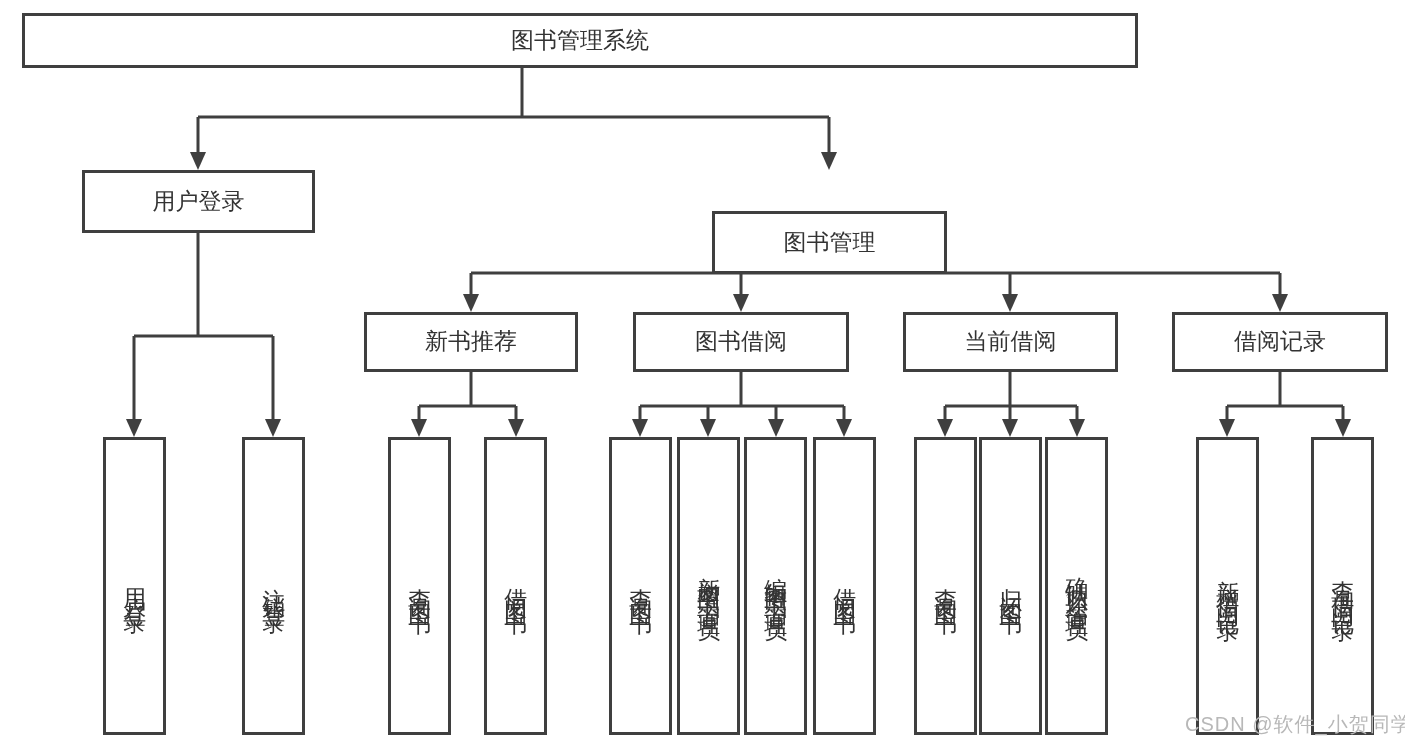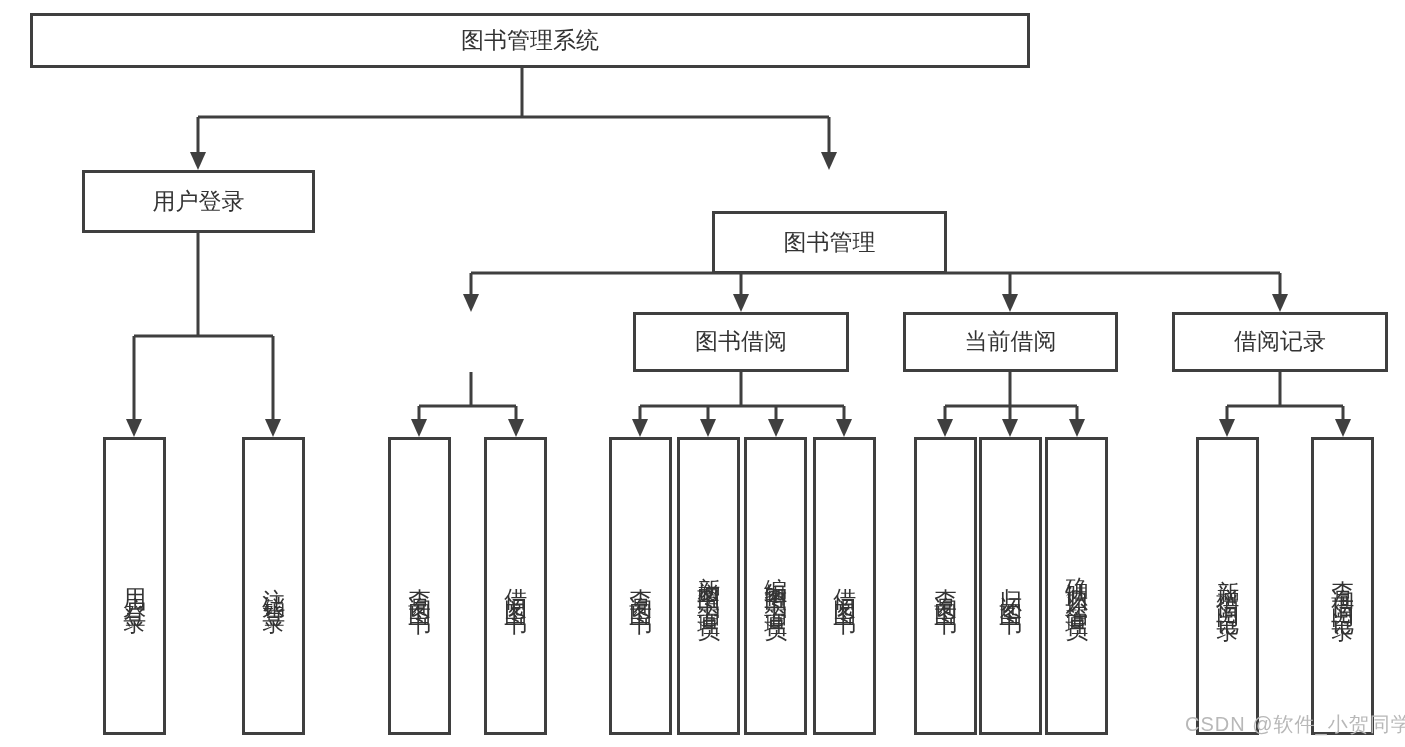--- a/index.html
+++ b/index.html
@@ -88,25 +88,26 @@
       <polygon points="768,419 784,419 776,437"></polygon>
       <polygon points="836,419 852,419 844,437"></polygon>
       <polygon points="937,419 953,419 945,437"></polygon>
       <polygon points="1002,419 1018,419 1010,437"></polygon>
       <polygon points="1069,419 1085,419 1077,437"></polygon>
       <polygon points="1219,419 1235,419 1227,437"></polygon>
       <polygon points="1335,419 1351,419 1343,437"></polygon>
     </g>
   </svg>
 
-  <div class="box" style="left:30px; top:13px; width:1000px; height:55px;">图书管理系统</div>
+  <div class="box" style="left:22px; top:13px; width:1116px; height:55px;">图书管理系统</div>
 
   <div class="box" style="left:82px; top:170px; width:233px; height:63px;">用户登录</div>
   <div class="box" style="left:712px; top:170px; width:235px; height:63px;margin-top:41px;">图书管理</div>
 
+  <div class="box" style="left:364px; top:312px; width:214px; height:60px;">新书推荐</div>
   <div class="box" style="left:903px; top:312px; width:215px; height:60px;">当前借阅</div>
   <div class="box" style="left:633px; top:312px; width:216px; height:60px;">图书借阅</div>
   <div class="box" style="left:1172px; top:312px; width:216px; height:60px;">借阅记录</div>
 
   <div class="box v-box" style="left:103px; top:437px; width:63px; height:298px;">用户登录</div>
   <div class="box v-box" style="left:242px; top:437px; width:63px; height:298px;">注销登录</div>
 
   <div class="box v-box" style="left:388px; top:437px; width:63px; height:298px;">查询图书</div>
   <div class="box v-box" style="left:484px; top:437px; width:63px; height:298px;">借阅图书</div>
 

